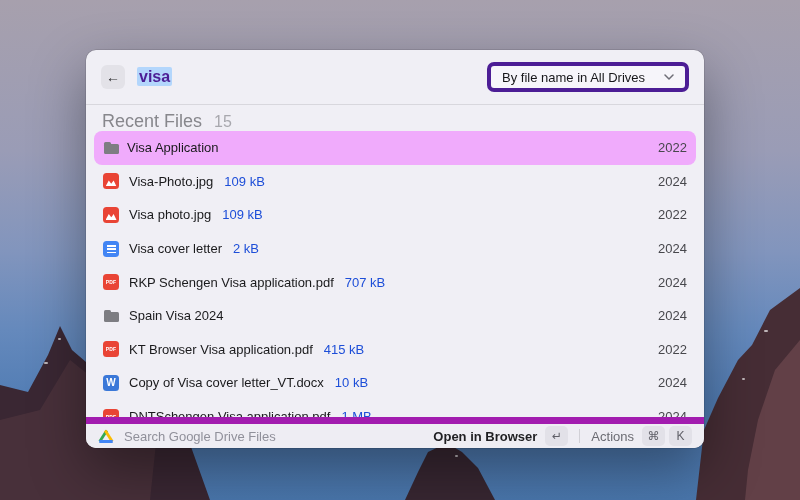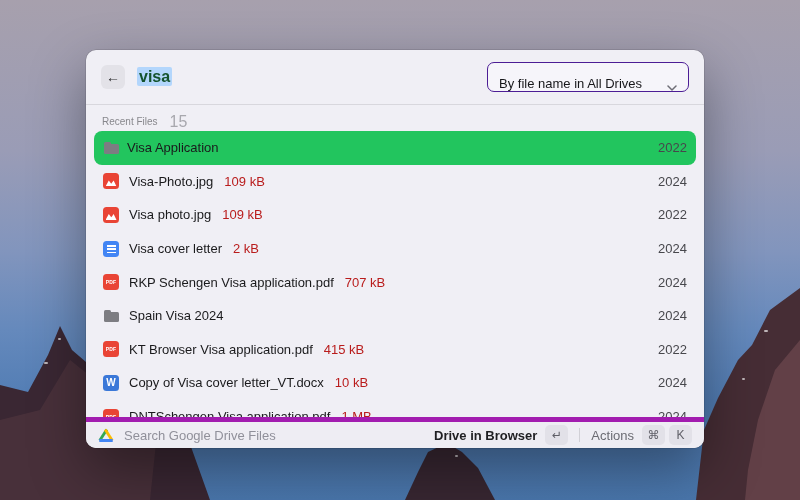--- a/index.html
+++ b/index.html
@@ -19,44 +19,44 @@
     display:flex; flex-direction:column;
   }
 
   
   .searchbar { height:54px; flex:none; display:flex; align-items:center; padding:0 15px; }
   .back-btn {
     width:24px; height:24px; flex:none; border-radius:6px; background:#e3e2e8;
     display:flex; align-items:center; justify-content:center;
     font-size:14px; color:#2c2c2e; cursor:default;
   }
-  .search-input { margin-left:12px; font-size:16px; font-weight:600; color:#14532d; flex:1; white-space:nowrap; }
+  .search-input { margin-left:12px; font-size:16px; font-weight:600; color:#4c1d95; flex:1; white-space:nowrap; }
   .search-input .sel { background:#b3d6fc; border-radius:2px; padding:1px 2px; }
   .filter-dropdown {
-    flex:none; width:202px; height:30px; border:1px solid #4c1d95; border-radius:7px;
-    background:#f6f5fa; display:flex; align-items:flex-end; justify-content:space-between;
-    padding:0 11px; font-size:13px; color:#17171a;
+    flex:none; width:202px; height:30px; border:4px solid #4c1d95; border-radius:7px;
+    background:#f6f5fa; display:flex; align-items:center; justify-content:space-between;
+    padding:8px 11px; font-size:13px; color:#17171a;
   }
   .chev { display:flex; align-items:center; }
   .bar-divider { height:1px; background:#d8d7dd; flex:none; }
 
   
   .section-header { margin:9px 16px 2px; height:15px; display:flex; align-items:center; }
-  .section-title { font-size:10px; color:#87878c; }
+  .section-title { font-size:18px; color:#87878c; }
   .section-count { font-size:16px; color:#a8a8ae; margin-left:12px; }
 
   
   .file-list { flex:1; padding:0 8px; overflow:hidden; }
   .file-row {
     height:33.6px; display:flex; align-items:center; gap:10px;
     padding:0 9px; border-radius:8px; font-size:13px;
   }
-  .file-row.selected { background:#22c55e;gap:8px; }
+  .file-row.selected { background:#f0abfc;gap:8px; }
   .file-name { color:#1a1a1c; font-weight:500; white-space:nowrap; }
-  .file-size { color:#b91c1c; margin-left:1px; white-space:nowrap; }
+  .file-size { color:#1d4ed8; margin-left:1px; white-space:nowrap; }
   .file-year { margin-left:auto; color:#47474c;text-align:center; }
 
   
   .file-icon {
     width:16px; height:16px; flex:none; border-radius:3.5px; position:relative;
     display:flex; align-items:center; justify-content:center; color:#fff;
   }
   .file-icon.folder { background:transparent; border-radius:0; }
   .file-icon.folder::before { content:""; position:absolute; left:0.5px; top:2px; width:7px; height:4px; background:#7d7d82; border-radius:1.5px 1.5px 0 0; }
   .file-icon.folder::after  { content:""; position:absolute; left:0.5px; top:4.5px; width:15px; height:10px; background:#7d7d82; border-radius:1.5px; }
@@ -68,21 +68,21 @@
   .file-icon.gdoc { background:#4285f4; }
   .file-icon.gdoc::after {
     content:""; position:absolute; left:3.5px; right:3.5px; top:4.5px; height:8px;
     background:repeating-linear-gradient(to bottom,#fff 0 1.6px,transparent 1.6px 3.4px);
   }
   .file-icon.pdf { background:#e94435; font-size:5px; font-weight:700; letter-spacing:.2px; }
   .file-icon.word { background:#3b78d8; font-size:10px; font-weight:700; }
 
   
   .footer {
-    flex:none; height:31px; border-top:5px solid #a21caf; background:#eeedf3;
+    flex:none; height:31px; border-top:7px solid #a21caf; background:#eeedf3;
     display:flex; align-items:center; padding:0 12px;
   }
   .footer-source { margin-left:10px; font-size:13px; color:#90909a; }
   .footer-right { margin-left:auto; display:flex; align-items:center; }
   .primary-action { font-size:13px; font-weight:600; color:#1f1f22; }
   .keycap {
     min-width:23px; height:20px; padding:0 4px; margin-left:8px; border-radius:5px;
     background:#e2e1e8; color:#5f5f67; font-size:12px;
     display:flex; align-items:center; justify-content:center;
   }
@@ -195,21 +195,21 @@
   <div class="footer">
     <span style="display:flex;">
       <svg width="16" height="14" viewBox="0 0 100 86">
         <line x1="55" y1="9" x2="11" y2="77" stroke="#34a853" stroke-width="18"></line>
         <line x1="45" y1="9" x2="89" y2="77" stroke="#fbbc04" stroke-width="18"></line>
         <line x1="8" y1="77" x2="92" y2="77" stroke="#4285f4" stroke-width="18"></line>
       </svg>
     </span>
     <span class="footer-source">Search Google Drive Files</span>
     <div class="footer-right">
-      <span class="primary-action">Drive in Browser</span>
+      <span class="primary-action">Open in Browser</span>
       <span class="keycap">↵</span>
       <span class="v-divider"></span>
       <span class="secondary-action">Actions</span>
       <span class="keycap">⌘</span>
       <span class="keycap">K</span>
     </div>
   </div>
 
 </div>
 

